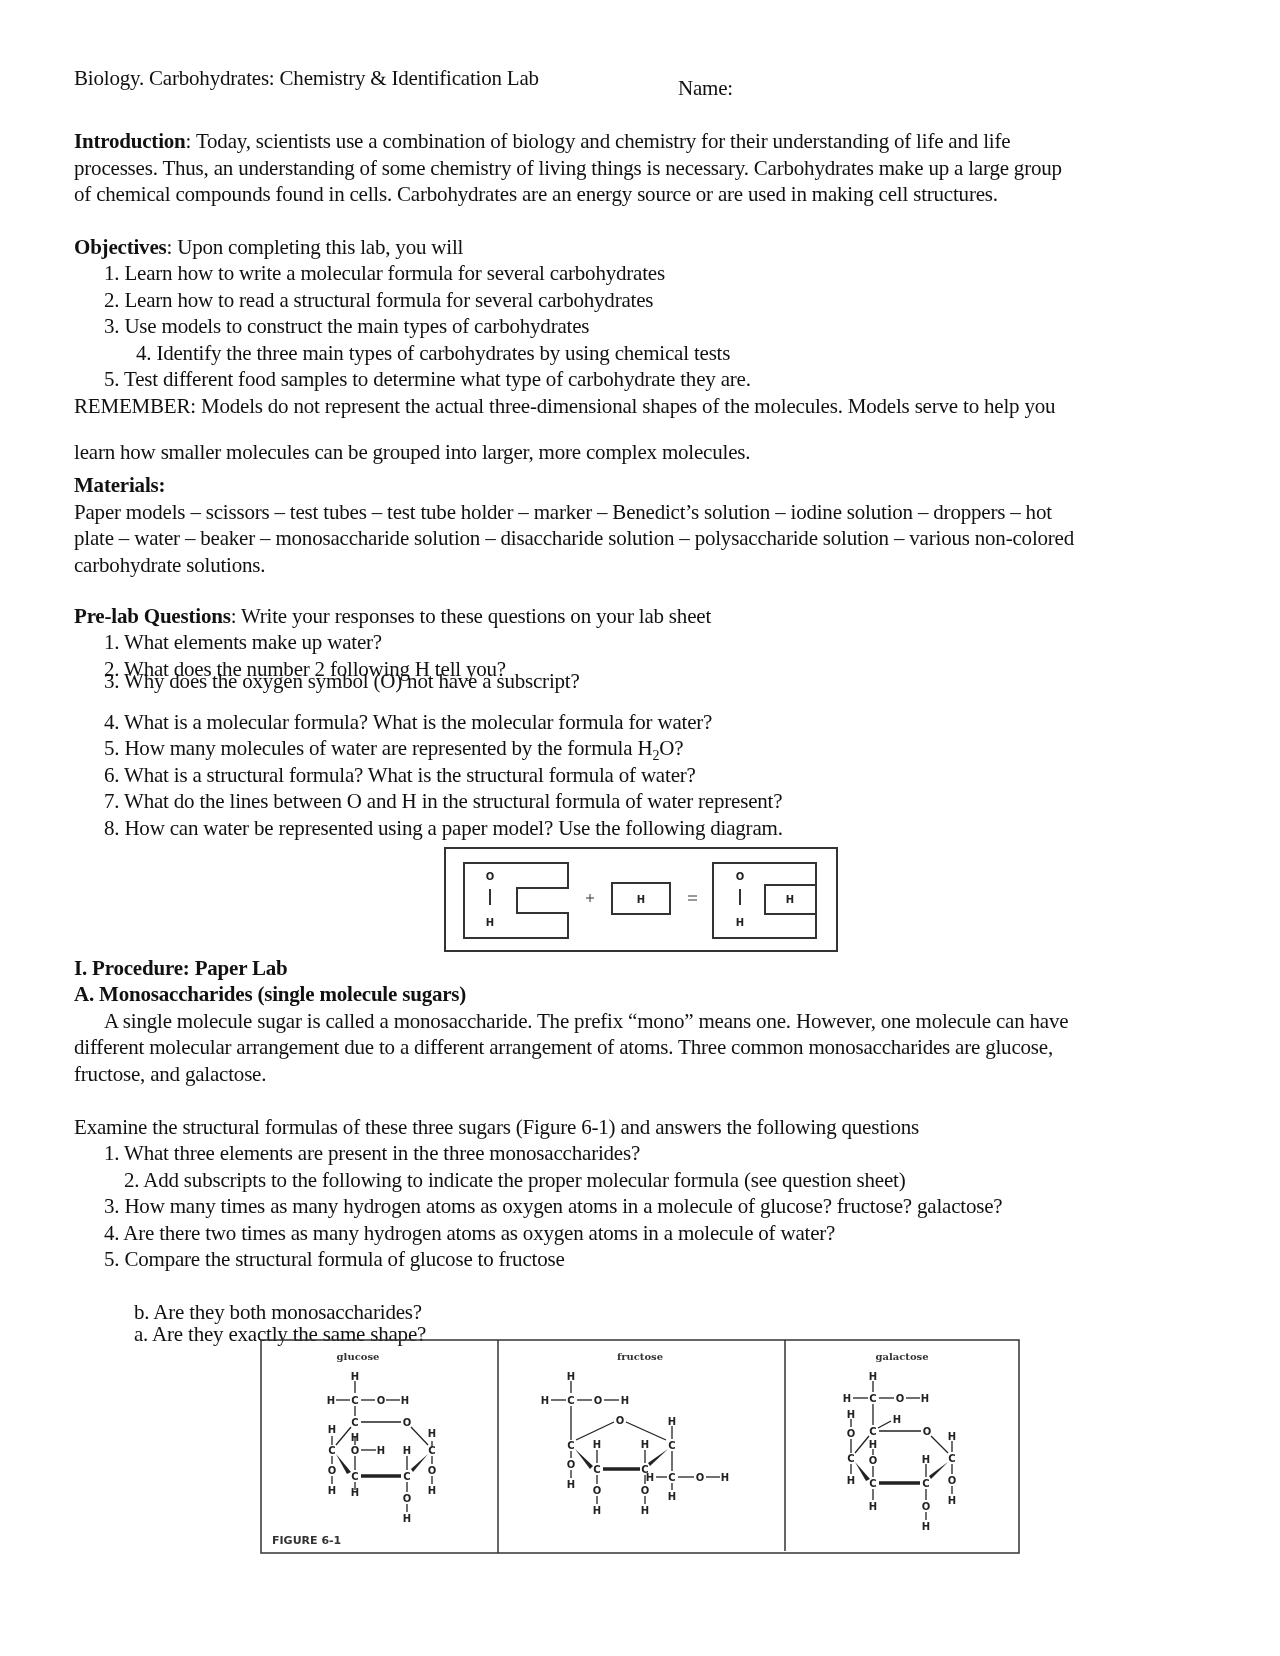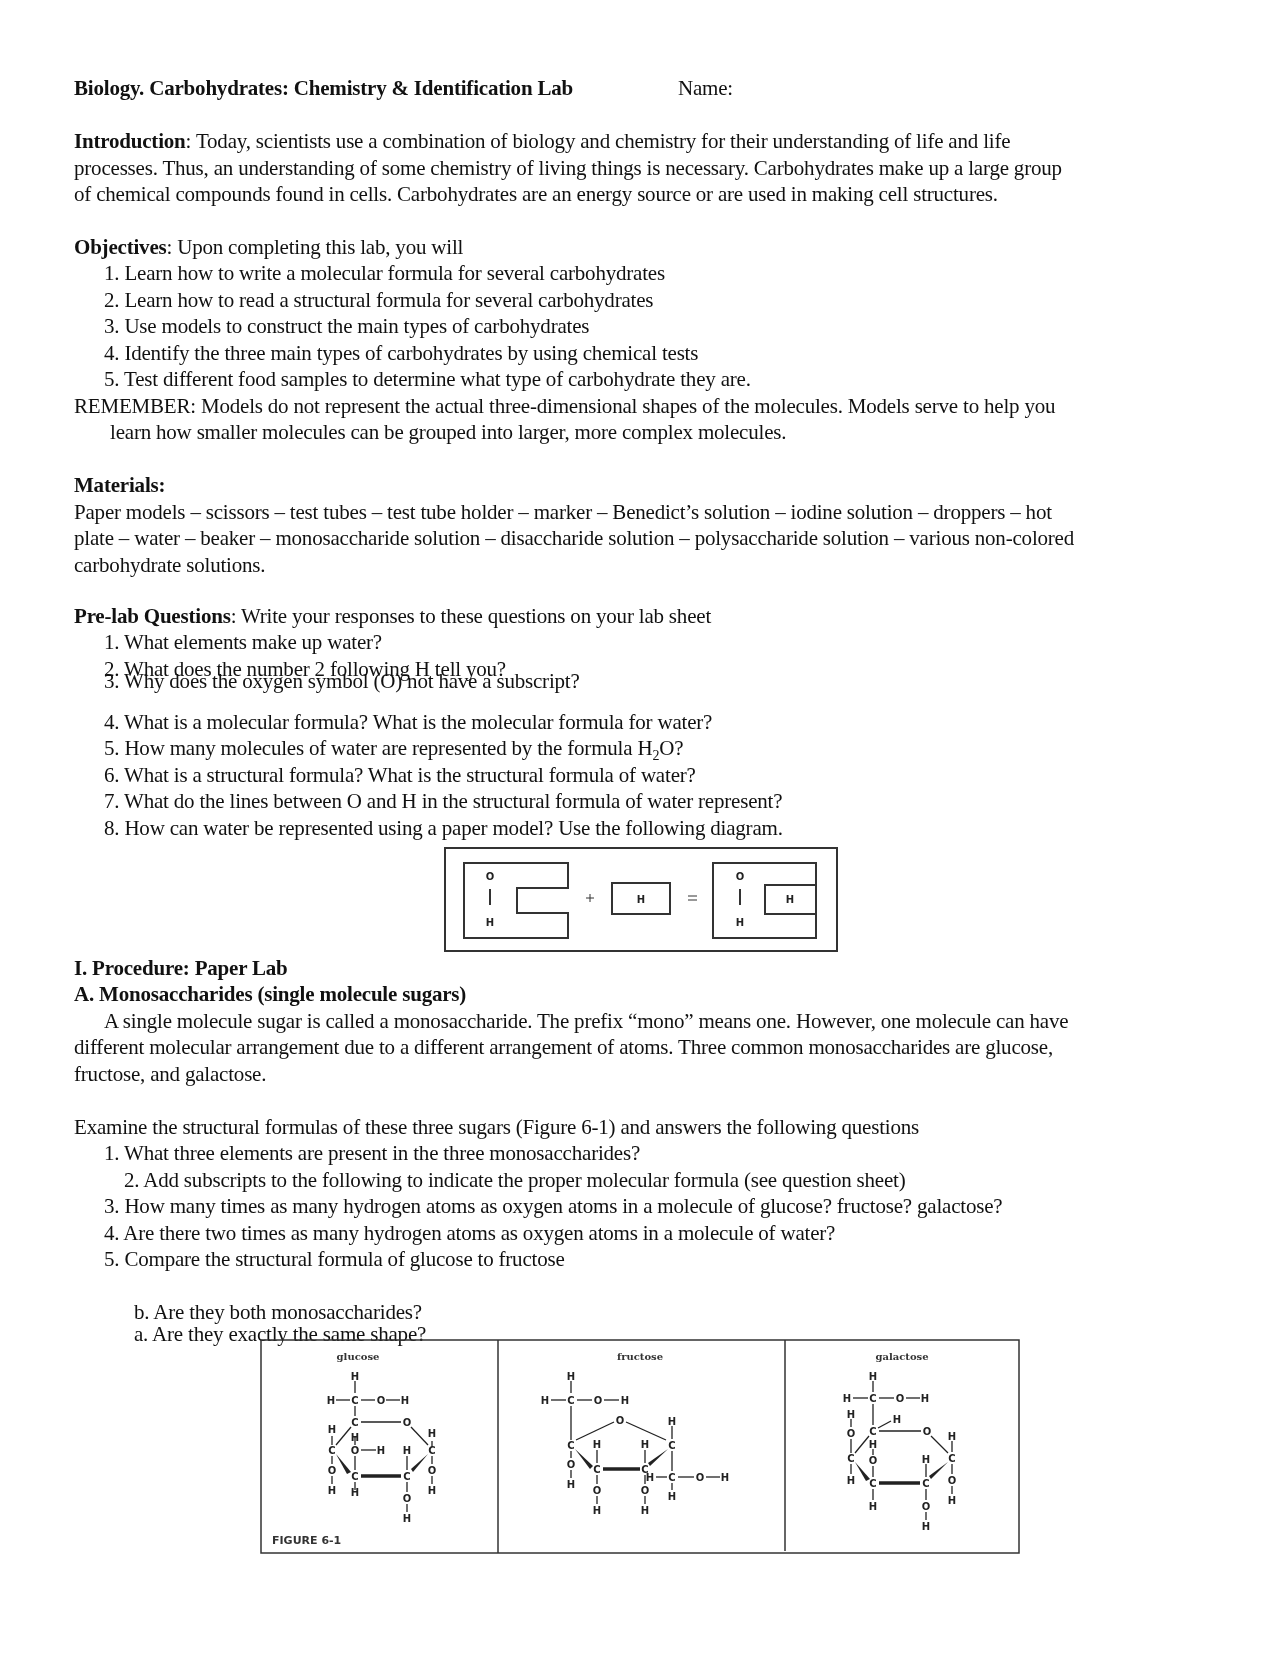--- a/index.html
+++ b/index.html
@@ -8,35 +8,35 @@
   .line { position: absolute; left: 74px; font-size: 21px; line-height: 26px; white-space: nowrap; letter-spacing: -0.2px; }
   .ind1 { left: 104px; }
   .ind2 { left: 134px; }
   b { font-weight: bold; }
   .diagram { position: absolute; left: 0; top: 0; }
   sub { font-size: 14px; line-height: 0; }
 </style>
 </head>
 <body>
 
-<div class="line" style="top:75px;font-weight:bold;"><span>Biology. Carbohydrates: Chemistry &amp; Identification Lab</span></div>
+<div class="line" style="top:65px;"><span>Biology. Carbohydrates: Chemistry &amp; Identification Lab</span></div>
 <div class="line" style="top:75px; left:678px;">Name:</div>
 
 <div class="line" style="top:128px;"><b>Introduction</b><span>: Today, scientists use a combination of biology and chemistry for their understanding of life and life</span></div>
 <div class="line" style="top:155px;">processes.  Thus, an understanding of some chemistry of living things is necessary. Carbohydrates make up a large group</div>
 <div class="line" style="top:181px;">of chemical compounds found in cells. Carbohydrates are an energy source or are used in making cell structures.</div>
 
 <div class="line" style="top:234px;"><b>Objectives</b><span>: Upon completing this lab, you will</span></div>
 <div class="line ind1" style="top:260px;">1. Learn how to write a molecular formula for several carbohydrates</div>
 <div class="line ind1" style="top:287px;">2. Learn how to read a structural formula for several carbohydrates</div>
 <div class="line ind1" style="top:313px;">3. Use models to construct the main types of carbohydrates</div>
-<div class="line ind1" style="top:340px;">4. Identify the three main types of carbohydrates by using chemical tests</div>
+<div class="line ind1" style="top:340px;margin-left:32px;">4. Identify the three main types of carbohydrates by using chemical tests</div>
 <div class="line ind1" style="top:366px;">5. Test different food samples to determine what type of carbohydrate they are.</div>
 <div class="line" style="top:393px;">REMEMBER: Models do not represent the actual three-dimensional shapes of the molecules. Models serve to help you</div>
-<div class="line" style="top:419px;margin-left:36px;">learn how smaller molecules can be grouped into larger, more complex molecules.</div>
+<div class="line" style="top:439px;">learn how smaller molecules can be grouped into larger, more complex molecules.</div>
 
 <div class="line" style="top:472px;"><b>Materials:</b></div>
 <div class="line" style="top:499px;">Paper models – scissors – test tubes – test tube holder – marker – Benedict’s solution – iodine solution – droppers – hot</div>
 <div class="line" style="top:525px;">plate – water – beaker – monosaccharide solution – disaccharide solution – polysaccharide solution – various non-colored</div>
 <div class="line" style="top:552px;">carbohydrate solutions.</div>
 
 <div class="line" style="top:603px;"><b>Pre-lab Questions</b><span>: Write your responses to these questions on your lab sheet</span></div>
 <div class="line ind1" style="top:629px;">1. What elements make up water?</div>
 <div class="line ind1" style="top:656px;">2. What does the number 2 following H tell you?</div>
 <div class="line ind1" style="top:668px;">3. Why does the oxygen symbol (O) not have a subscript?</div>

